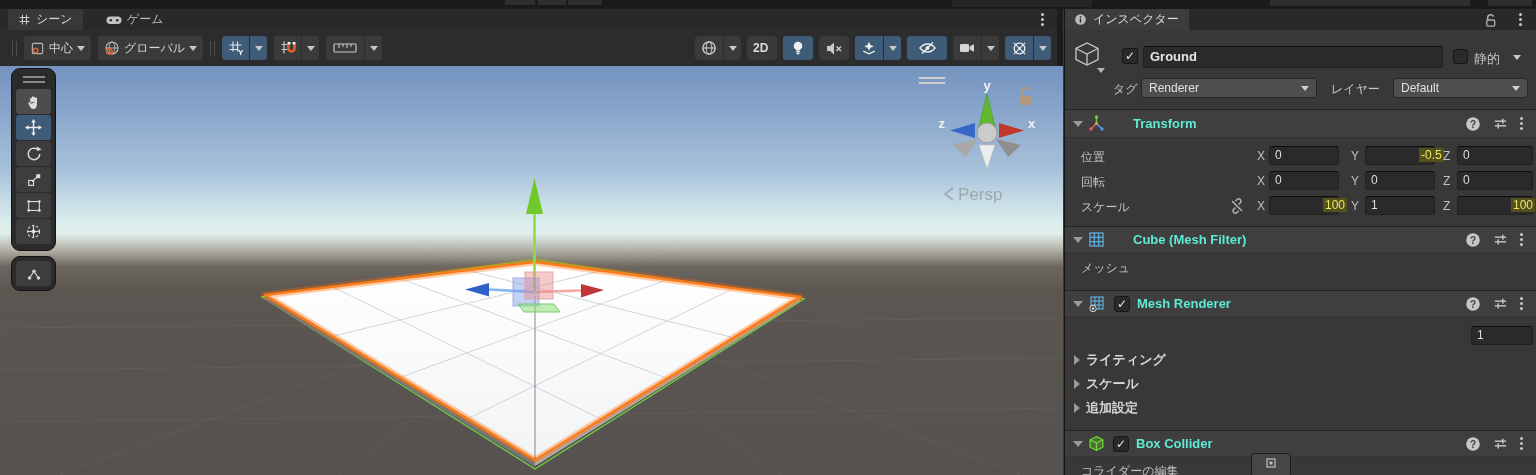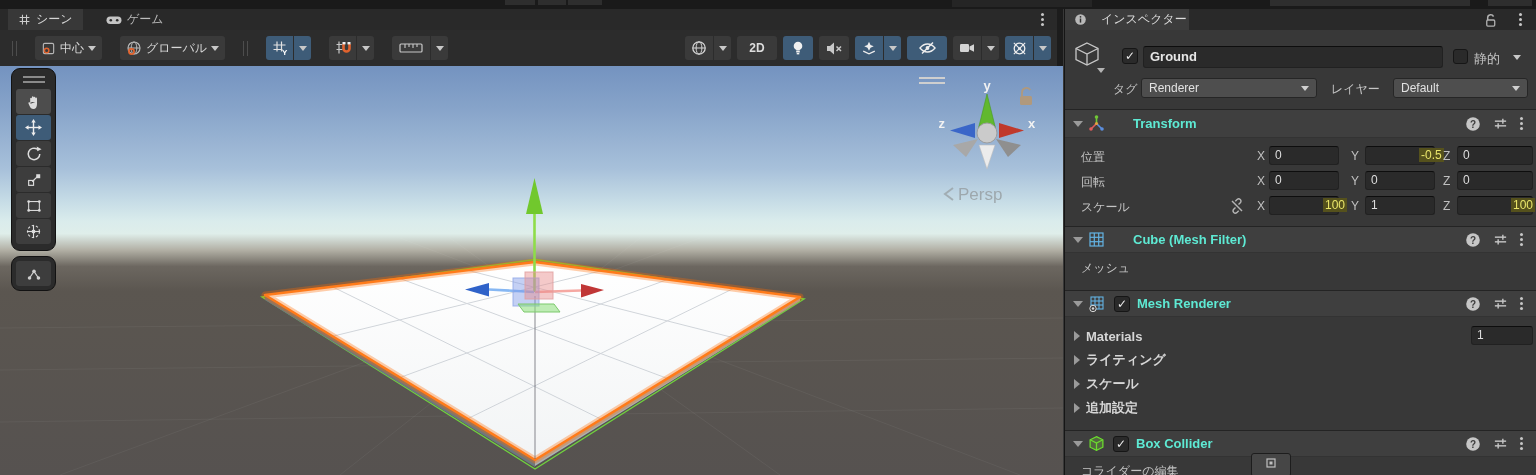--- a/index.html
+++ b/index.html
@@ -17,21 +17,21 @@
   .tab { position:absolute; top:0; height:21px; display:flex; align-items:center; gap:5px;
     padding:8px 10px; font-size:12px; color:#d5d5d5; }
   .tab.active { background:#383838; }
   .tab.inactive { color:#bdbdbd; }
   .kebab { width:3px; height:3px; border-radius:50%; background:#c6c6c6;
     box-shadow:0 -5px 0 #c6c6c6, 0 5px 0 #c6c6c6; }
   .tab-kebab { position:absolute; right:19px; top:9px; }
   .panel-edge { position:absolute; right:0; top:0; width:6px; height:57px; background:#1c1c1c; }
 
   .scene-toolbar { position:relative; height:36px; background:#2c2c2c; }
-  .lt,.rt { position:absolute; top:6px; display:flex; align-items:center; gap:18px; }
+  .lt,.rt { position:absolute; top:6px; display:flex; align-items:center; gap:7px; }
   .lt { left:12px; } .rt { right:12px; gap:6px; }
   .sbtn { height:24px; background:#3a3a3a; border-radius:3px; display:flex; align-items:center;
     gap:4px; padding:0 6px; color:#d8d8d8; font-size:12px; }
   .sbtn.blue { background:#3e5c78; }
   .split { display:flex; }
   .split .main { border-radius:3px 0 0 3px; padding:0 4px; justify-content:center; }
   .split .arr { width:17px; padding:0; justify-content:center; border-radius:0 3px 3px 0; margin-left:1px; }
   .caret { width:0; height:0; border-left:4px solid transparent; border-right:4px solid transparent;
     border-top:5px solid #c8c8c8; }
   .vsep { width:5px; height:15px; border-left:1px solid #4d4d4d; border-right:1px solid #4d4d4d; }
@@ -52,21 +52,21 @@
   .tool.first { background:#4d4d4d; }
   .tool.sel { background:#3e5c78; }
   .tools2 { position:absolute; left:11px; top:190px; width:45px; border-radius:9px;
     background:#2b2b2b; border:1px solid #121212; padding:3px 0; }
 
   
   .inspector { position:absolute; left:1064px; top:9px; width:472px; height:466px;
     background:#383838; border-left:1px solid #161616; overflow:hidden; }
   .insp-tabbar { position:relative; height:21px; background:#292929; }
   .insp-tab { position:absolute; left:0; top:0; width:124px; height:21px; background:#3c3c3c;
-    display:flex; align-items:center; gap:14px; padding-left:9px; font-size:12px; color:#dcdcdc; }
+    display:flex; align-items:center; gap:6px; padding-left:9px; font-size:12px; color:#dcdcdc; }
   .insp-lock { position:absolute; right:38px; top:3px; }
   .insp-kebab { position:absolute; right:14px; top:9px; }
 
   .go-header { position:absolute; left:0; top:27px; width:472px; height:66px; }
   .namefield { position:absolute; left:78px; top:10px; width:300px; height:22px; background:#2a2a2a;
     border:1px solid #212121; border-top-color:#0d0d0d; border-radius:3px; color:#e6e6e6;
     font-weight:bold; font-size:13px; padding:2px 6px; }
   .cb { width:16px; height:16px; background:#2a2a2a; border:1px solid #161616; border-radius:3px;
     position:absolute; }
   .cb.checked:after { content:"\2713"; position:absolute; left:2px; top:0px; color:#ececec; font-size:12px; }
@@ -196,21 +196,21 @@
             <svg width="16" height="16" viewBox="0 0 16 16">
                 <circle cx="8" cy="8" r="6.2" fill="none" stroke="#d6d6d6" stroke-width="1.3"></circle>
                 <ellipse cx="8" cy="8" rx="2.9" ry="6.2" fill="none" stroke="#d6d6d6" stroke-width="1"></ellipse>
                 <line x1="1.8" y1="8" x2="14.2" y2="8" stroke="#d6d6d6" stroke-width="1"></line>
               </svg>
           </div>
           <div class="sbtn arr">
               <div class="caret"></div>
             </div>
         </div>
-        <div class="sbtn" style="width:40px;justify-content:center">
+        <div class="sbtn" style="width:30px;justify-content:flex-start">
           <span class="twod">2D</span>
         </div>
         <div class="sbtn blue" style="width:30px;justify-content:center">
           <svg width="14" height="16" viewBox="0 0 14 16">
               <circle cx="7" cy="6" r="4.3" fill="#f0f0f0"></circle>
               <rect x="5.2" y="10.5" width="3.6" height="2" fill="#f0f0f0"></rect>
               <rect x="5.7" y="13" width="2.6" height="1.4" fill="#f0f0f0"></rect>
             </svg>
         </div>
         <div class="sbtn" style="width:30px;justify-content:center">
@@ -558,24 +558,20 @@
             <g stroke="#c6c6c6" stroke-width="1.5">
               <line x1="2" y1="5.5" x2="14" y2="5.5"></line>
               <line x1="2" y1="10.5" x2="14" y2="10.5"></line>
               <line x1="10.5" y1="2.8" x2="10.5" y2="8.2"></line>
               <line x1="5.5" y1="7.8" x2="5.5" y2="13.2"></line>
             </g>
           </svg>
         <div class="kebab"></div>
       </div>
     </div>
-    <div class="foldrow" style="top:316px">
-      <div class="fold-r"></div>
-      <span class="t">Materials</span>
-    </div>
     <div class="fieldbox" style="left:406px;top:317px;width:62px"><span>1</span></div>
     <div class="foldrow" style="top:340px">
       <div class="fold-r"></div>
       <span class="t">ライティング</span>
     </div>
     <div class="foldrow" style="top:364px">
       <div class="fold-r"></div>
       <span class="t">スケール</span>
     </div>
     <div class="foldrow" style="top:388px">

